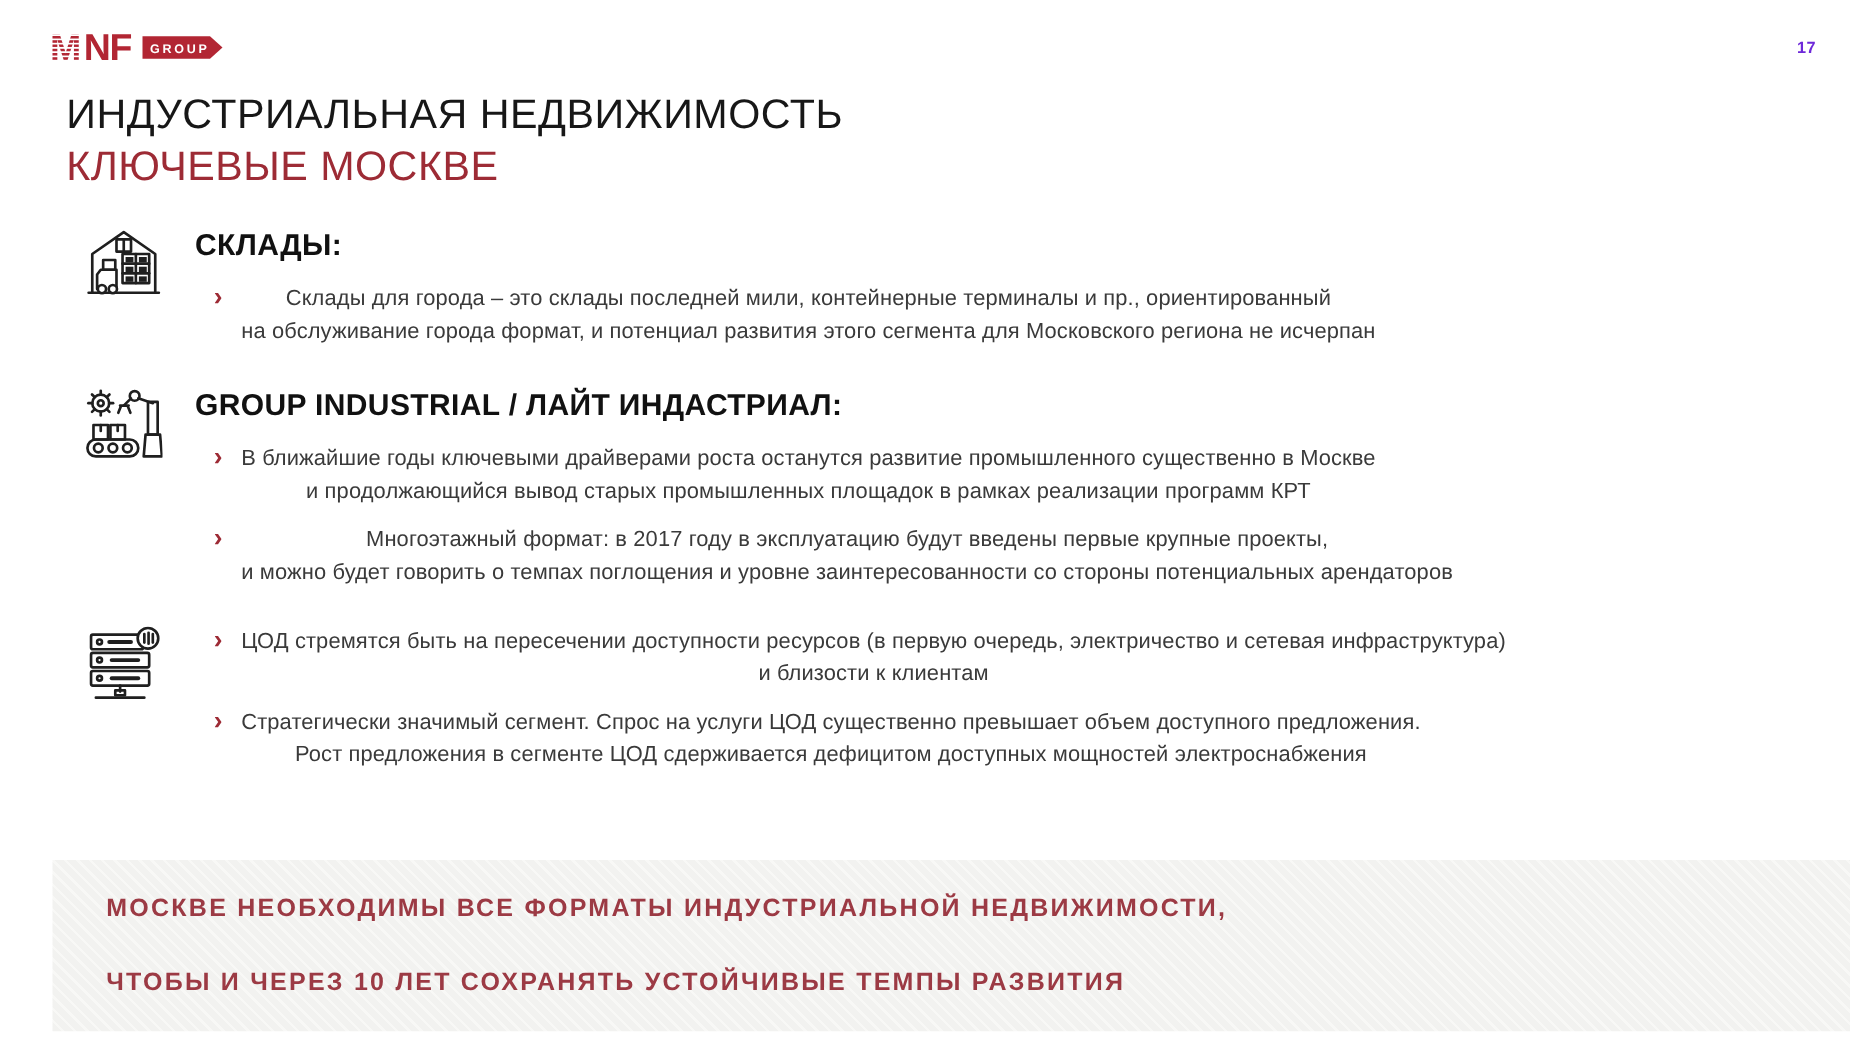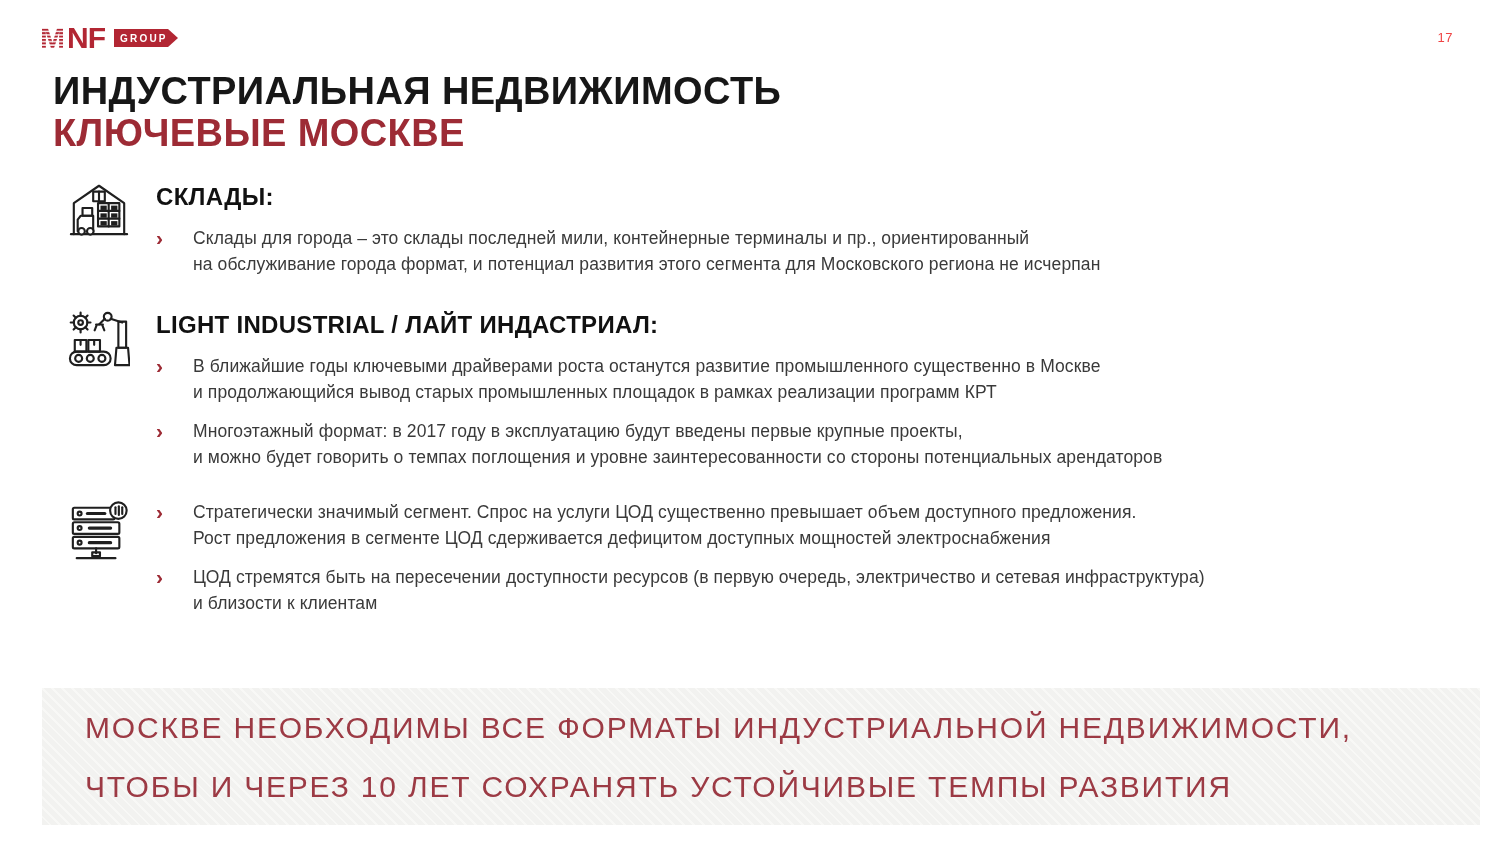--- a/index.html
+++ b/index.html
@@ -13,63 +13,63 @@
     width: 1499px; height: 844px;
     display: flex; flex-direction: column;
     background: #ffffff;
   }
   
   .hdr {
     display: flex; justify-content: space-between; align-items: flex-start;
     padding: 22px 46px 0 40px;
   }
   .page-num {
-    color: #ef4444; font-weight: normal; font-size: 13px; margin-top: 8px;
+    color: #6d28d9; font-weight: bold; font-size: 13px; margin-top: 8px;
     letter-spacing: .5px;
   }
   
   .title-block { padding: 16px 0 0 53px; }
   .title-block h1 {
-    font-size: 38px; line-height: 42px; font-weight: bold;
+    font-size: 33px; line-height: 42px; font-weight: normal;
     color: #171717; letter-spacing: .4px;
   }
   .title-block .t2 { color: #9d2b35; display: block; }
   .title-block .t1 { display: block; }
   
   .sections { padding: 24px 20px 0 68px; }
   .section { display: flex; margin-bottom: 29px; }
   .icon-cell { width: 64px; flex: 0 0 64px; margin-right: 24px; padding-top: 2px; }
   .icon-cell svg { display: block; }
   .sec-body { flex: 1 1 auto; }
   .sec-body h2 {
     font-size: 24px; font-weight: bold; color: #111111;
     letter-spacing: .3px; margin: 5px 0 14px 0;
   }
-  .bullet { display: flex; align-items: flex-start; margin-bottom: 13px; }
+  .bullet { display: flex; align-items: flex-start; margin-bottom: 13px; text-align: center; }
   .bullet:last-child { margin-bottom: 0; }
   .chev { width: 37px; flex: 0 0 37px; }
   .chev::before {
     content: "›";
     color: #9d2b35; font-size: 21px; line-height: 26px; font-weight: 600;
   }
   .bullet p {
     font-size: 17.5px; line-height: 26px; color: #3a3a3a;
     white-space: pre-line; letter-spacing: .1px;
   }
   
   .banner {
     margin: auto 19px 19px 42px;
     height: 137px;
     background: repeating-linear-gradient(45deg, #f2f2f0 0px, #f2f2f0 5px, #f8f8f6 5px, #f8f8f6 7px);
     display: flex; flex-direction: column; justify-content: center;
     padding-left: 43px;
   }
   .banner div {
-    color: #9c3a44; font-size: 30px; line-height: 59px;
-    letter-spacing: 1.8px; font-weight: 400;
+    color: #9c3a44; font-size: 20px; line-height: 59px;
+    letter-spacing: 1.8px; font-weight: 700;
     white-space: nowrap;
   }
   .ic { stroke: #1f1f1f; stroke-width: 2.2; fill: none; stroke-linejoin: round; stroke-linecap: round; }
 </style>
 </head>
 <body>
 
 <div class="slide">
 
   <div class="hdr">
@@ -162,21 +162,21 @@
             <circle cx="23" cy="51" r="3.6"></circle>
             <circle cx="35" cy="51" r="3.6"></circle>
             <rect x="7" y="32" width="12" height="12"></rect>
             <line x1="13" y1="32" x2="13" y2="37"></line>
             <rect x="21" y="32" width="12" height="12"></rect>
             <line x1="27" y1="32" x2="27" y2="37"></line>
           </g>
         </svg>
       </div>
       <div class="sec-body">
-        <h2>LIGHT INDUSTRIAL / ЛАЙТ ИНДАСТРИАЛ:</h2>
+        <h2>GROUP INDUSTRIAL / ЛАЙТ ИНДАСТРИАЛ:</h2>
         <div class="bullet">
           <span class="chev"></span>
           <p>В ближайшие годы ключевыми драйверами роста останутся развитие промышленного существенно в Москве
 и продолжающийся вывод старых промышленных площадок в рамках реализации программ КРТ</p>
         </div>
         <div class="bullet">
           <span class="chev"></span>
           <p>Многоэтажный формат: в 2017 году в эксплуатацию будут введены первые крупные проекты,
 и можно будет говорить о темпах поглощения и уровне заинтересованности со стороны потенциальных арендаторов</p>
         </div>
@@ -202,27 +202,27 @@
             <line x1="56" y1="5.5" x2="56" y2="12.5"></line>
             <line x1="29" y1="48" x2="29" y2="53"></line>
             <rect x="25" y="52" width="8" height="4"></rect>
             <line x1="9" y1="58" x2="49" y2="58"></line>
           </g>
         </svg>
       </div>
       <div class="sec-body">
         <div class="bullet">
           <span class="chev"></span>
+          <p>ЦОД стремятся быть на пересечении доступности ресурсов (в первую очередь, электричество и сетевая инфраструктура)
+и близости к клиентам</p>
+        </div>
+        <div class="bullet">
+          <span class="chev"></span>
           <p>Стратегически значимый сегмент. Спрос на услуги ЦОД существенно превышает объем доступного предложения.
 Рост предложения в сегменте ЦОД сдерживается дефицитом доступных мощностей электроснабжения</p>
-        </div>
-        <div class="bullet">
-          <span class="chev"></span>
-          <p>ЦОД стремятся быть на пересечении доступности ресурсов (в первую очередь, электричество и сетевая инфраструктура)
-и близости к клиентам</p>
         </div>
       </div>
     </div>
 
   </div>
 
   <div class="banner">
     <div>МОСКВЕ НЕОБХОДИМЫ ВСЕ ФОРМАТЫ ИНДУСТРИАЛЬНОЙ НЕДВИЖИМОСТИ,</div>
     <div>ЧТОБЫ И ЧЕРЕЗ 10 ЛЕТ СОХРАНЯТЬ УСТОЙЧИВЫЕ ТЕМПЫ РАЗВИТИЯ</div>
   </div>

